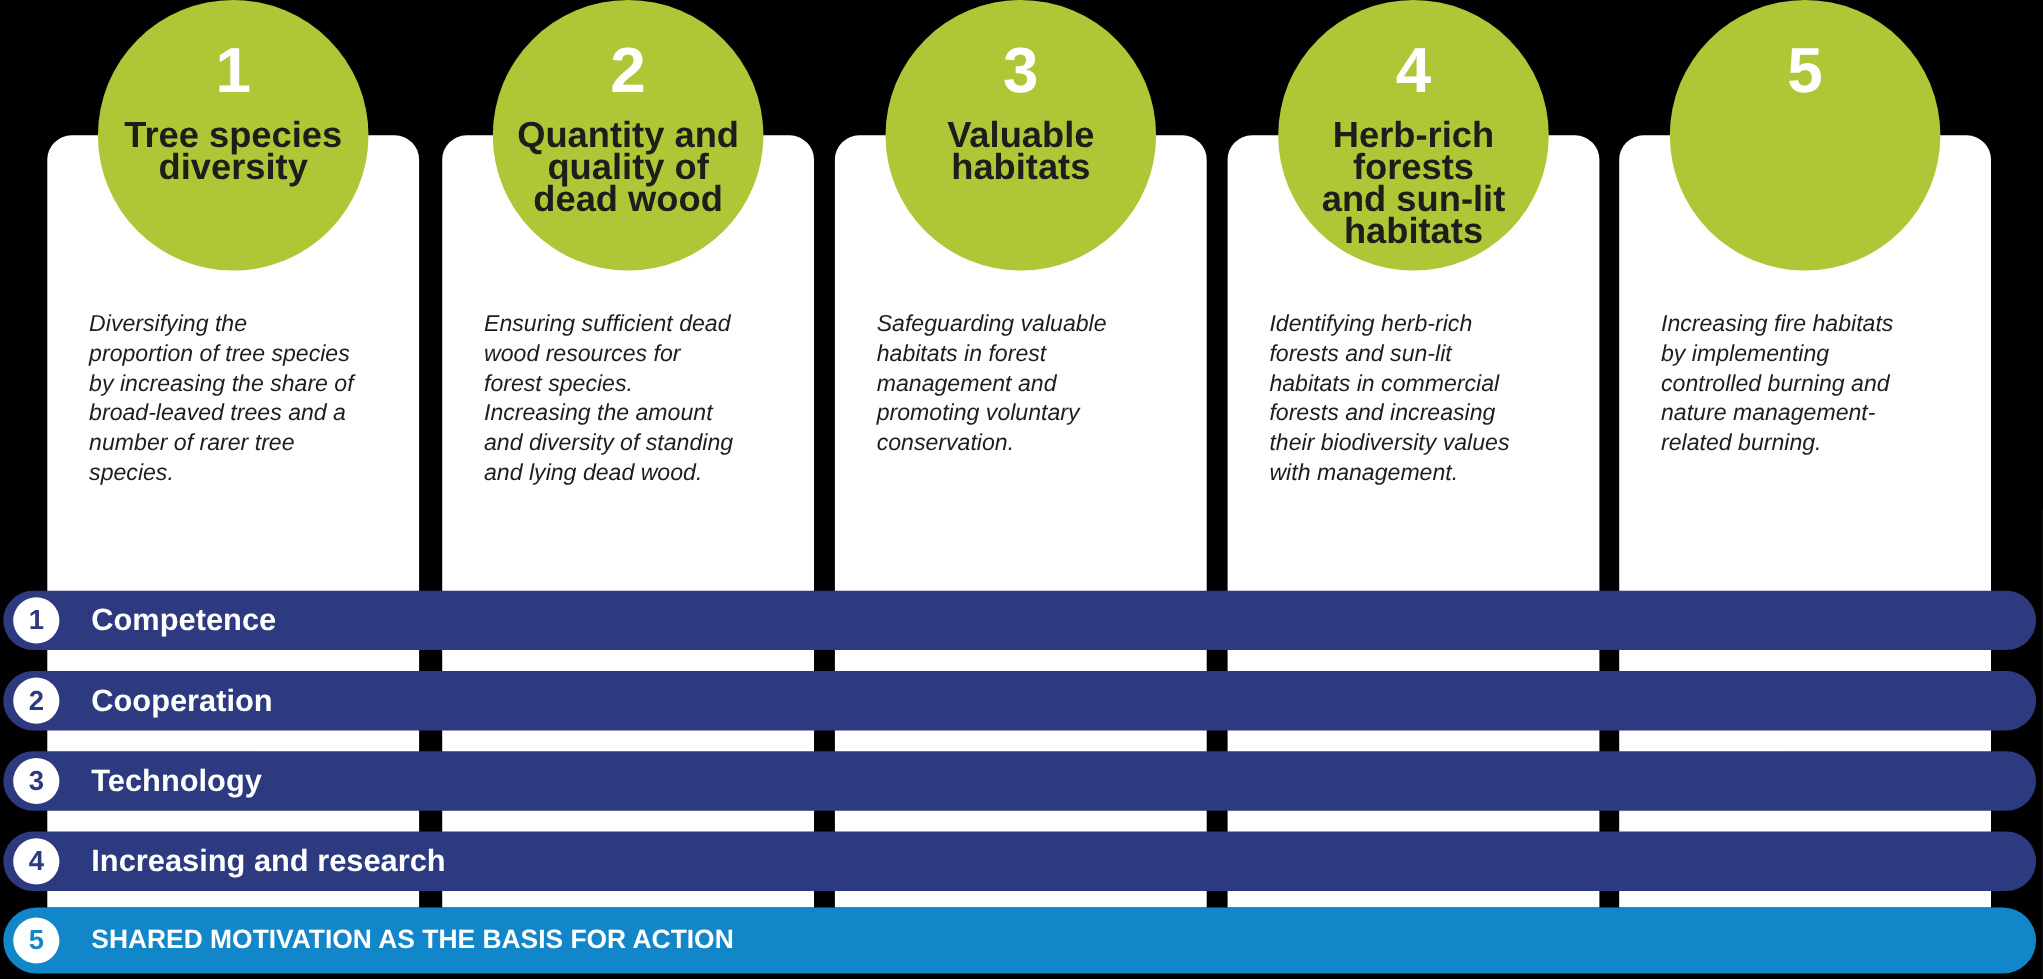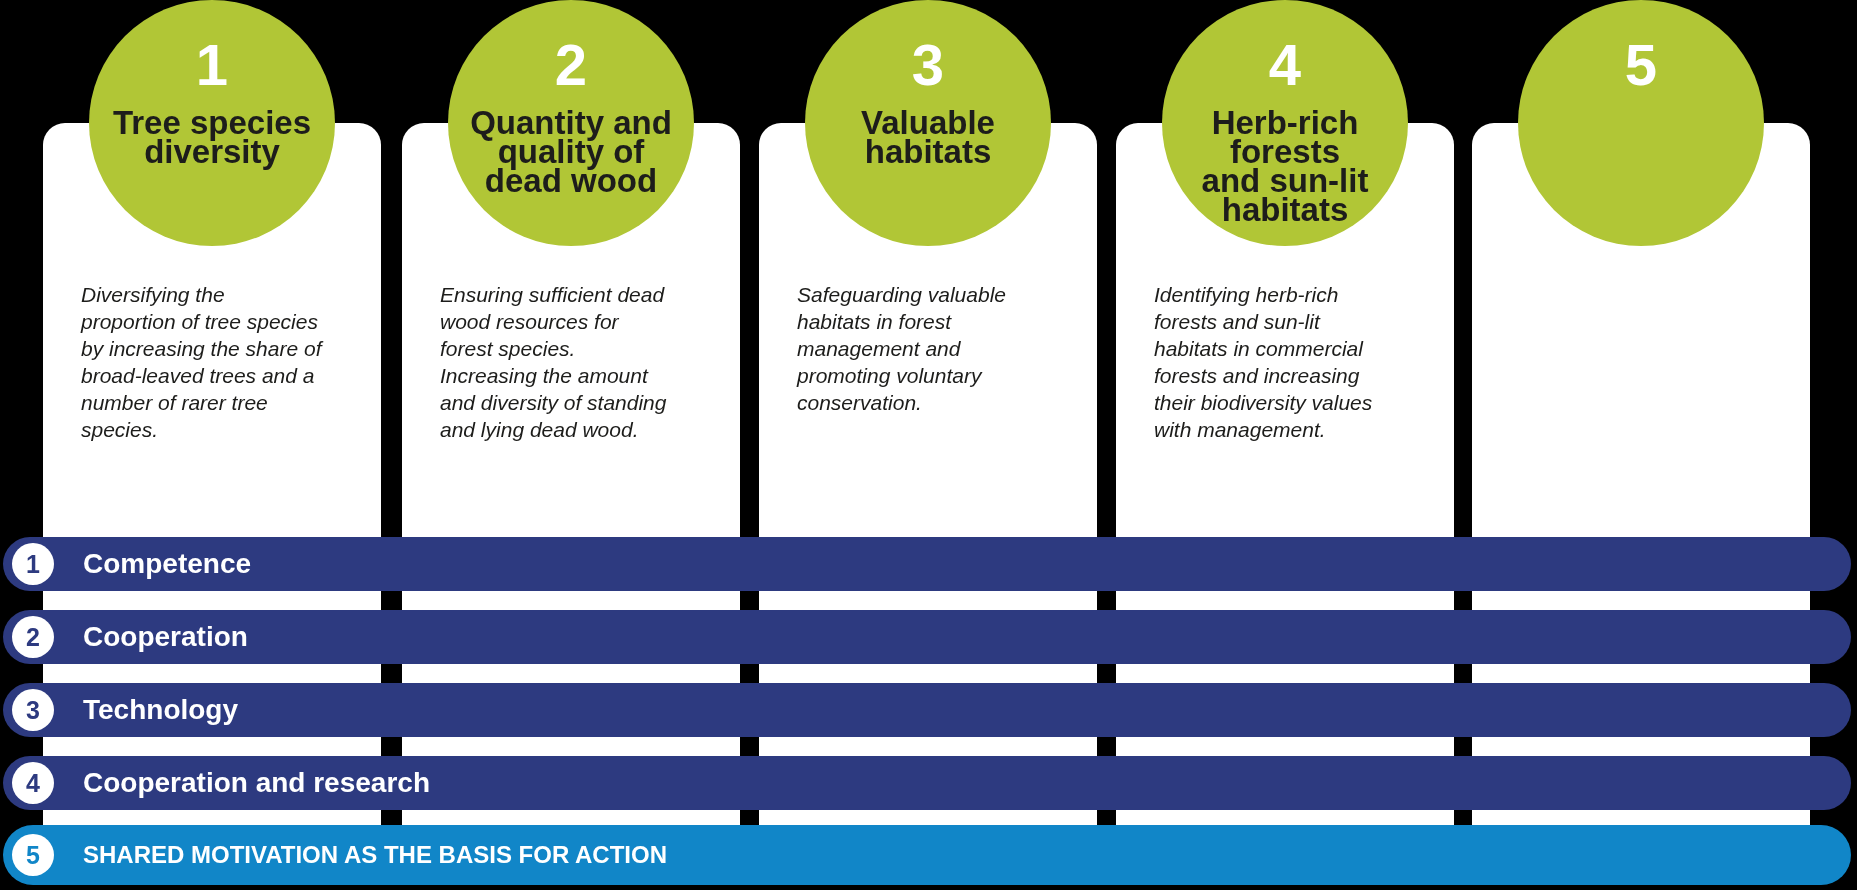--- a/index.html
+++ b/index.html
@@ -180,20 +180,25 @@
 habitats in commercial
 forests and increasing
 their biodiversity values
 with management.</p>
   </article>
 
   <article class="pillar">
     <div class="bubble">
       <div class="num">5</div>
     </div>
+    <p class="body">Increasing fire habitats
+by implementing
+controlled burning and
+nature management-
+related burning.</p>
   </article>
 
   <div class="bar bar-1">
     <span class="badge">
         <span>1</span>
       </span>
     <span class="label">Competence</span>
   </div>
 
   <div class="bar bar-2">
@@ -207,21 +212,21 @@
     <span class="badge">
         <span>3</span>
       </span>
     <span class="label">Technology</span>
   </div>
 
   <div class="bar bar-4">
     <span class="badge">
         <span>4</span>
       </span>
-    <span class="label">Cooperation and research</span>
+    <span class="label">Increasing and research</span>
   </div>
 
   <div class="bar bar-5">
     <span class="badge">
         <span>5</span>
       </span>
     <span class="label">SHARED MOTIVATION AS THE BASIS FOR ACTION</span>
   </div>
 
 </div>

